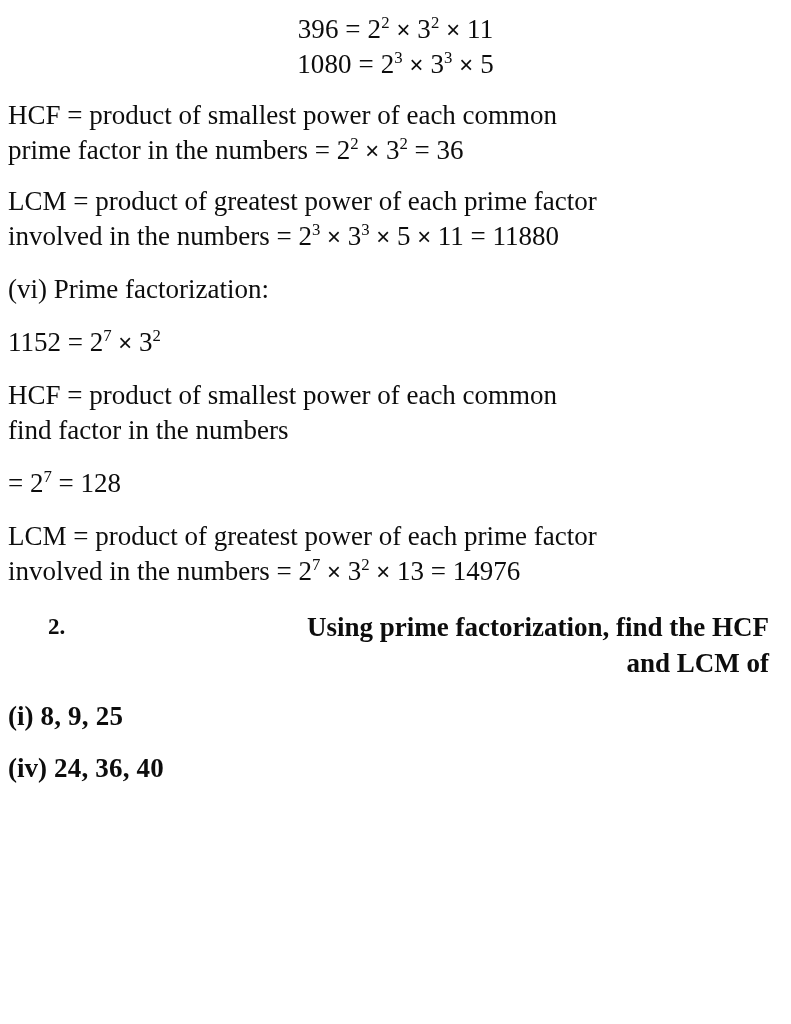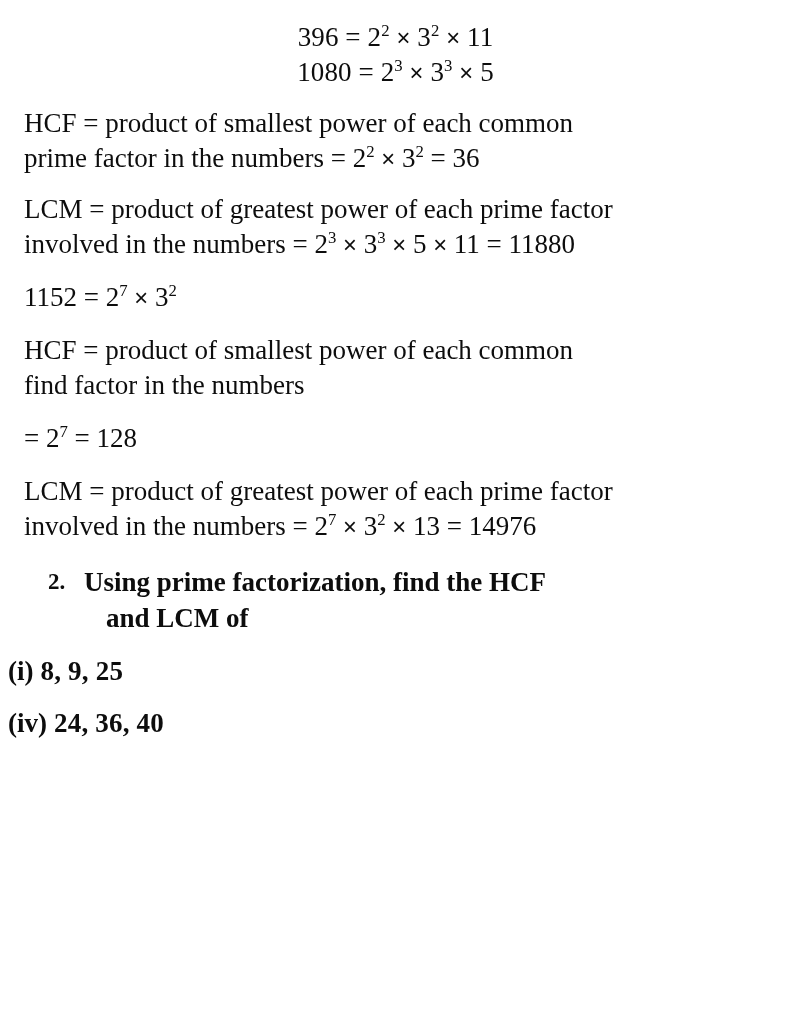--- a/index.html
+++ b/index.html
@@ -18,34 +18,34 @@
   .page {
     position: relative;
     width: 791px;
     height: 1024px;
     background: #ffffff;
     box-sizing: border-box;
   }
 
   
   .eq-block {
-    padding-top: 20px;
+    padding-top: 12px;
     text-align: center;
   }
   .eq-line {
     font-size: 27px;
     line-height: 35px;
     letter-spacing: 0.1px;
     white-space: nowrap;
   }
 
   
   .para {
     margin: 0 0 0 0;
-    padding: 0 22px 0 24px;
+    padding: 0 22px 0 8px;
     font-size: 27px;
     line-height: 35px;
   }
   .para.gap-lg   { margin-top: 18px; }
   .para.gap-md   { margin-top: 16px; }
 
   
   .para .w {
     display: block;
     white-space: nowrap;
@@ -73,20 +73,21 @@
     width: 44px;
     flex: 0 0 44px;
     padding-left: 26px;
     box-sizing: border-box;
     font-size: 23px;
   }
   .question .qtext {
     flex: 1 1 auto;
     padding-left: 18px;
     text-indent: 0;
+    text-align: right;
   }
   .question .qtext .l2 { display: block; padding-left: 22px; }
 
   
   .rlist { margin-top: 6px; }
   .rlist-item {
     padding: 0 8px;
     font-weight: bold;
     font-size: 27px;
     line-height: 34px;
@@ -129,20 +130,21 @@
     </span>
   </div>
 
   <div class="para gap-md">
     <span class="w">LCM = product of greatest power of each prime factor</span>
     <span class="w">
       <span>involved in the numbers = </span><span><span>2</span><sup>3</sup></span> <span class="times">×</span> <span><span>3</span><sup>3</sup></span> <span class="times">×</span> <span>5</span> <span class="times">×</span> <span>11</span><span> = </span><span>11880</span>
     </span>
   </div>
 
+  <div class="para gap-lg">(vi) Prime factorization:</div>
 
   <div class="para gap-lg">
     <span>1152</span>
     <span>=</span>
     <span><span>2</span><sup>7</sup></span>
     <span class="times">×</span>
     <span><span>3</span><sup>2</sup></span>
   </div>
 
 

